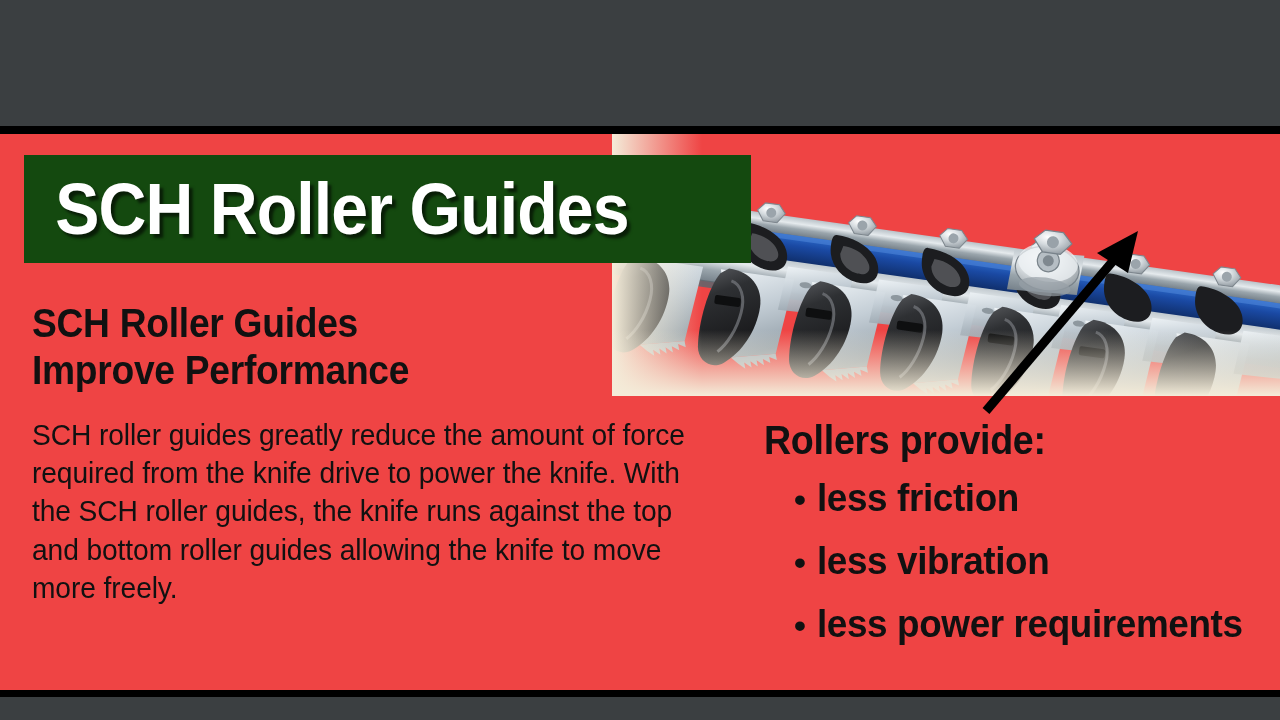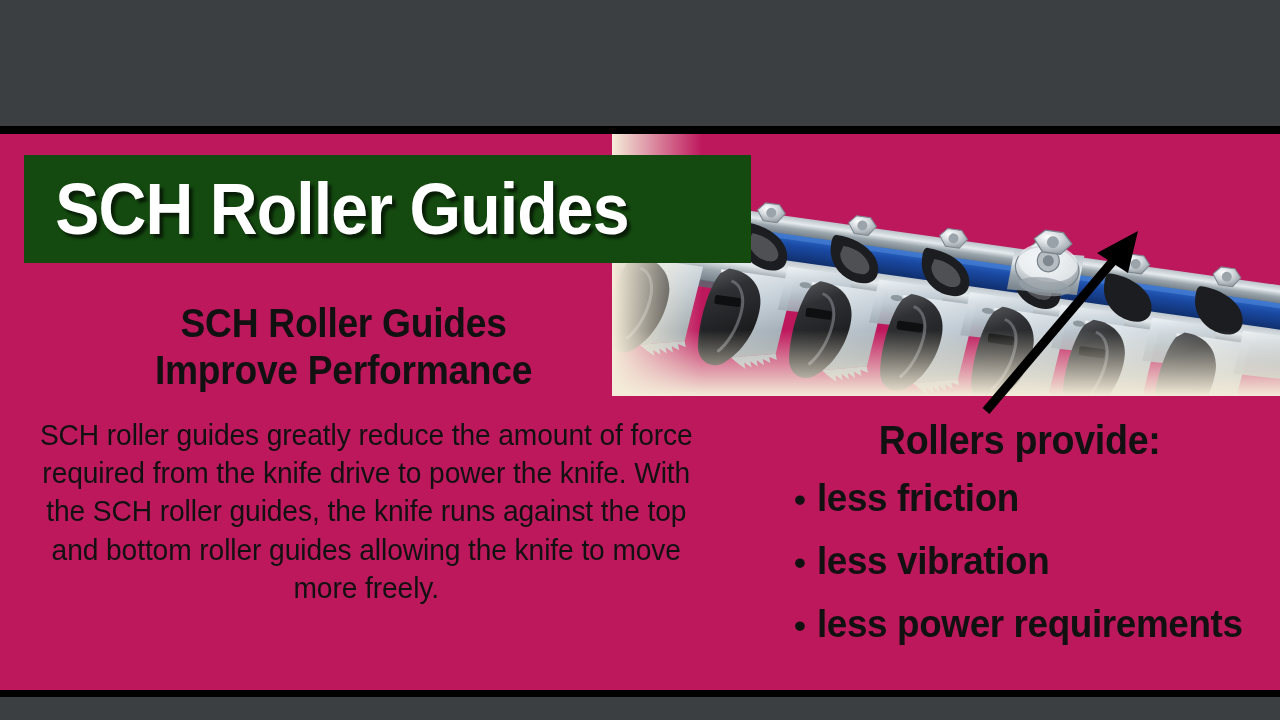--- a/index.html
+++ b/index.html
@@ -6,23 +6,22 @@
   * { margin:0; padding:0; box-sizing:border-box; }
   html,body { width:1280px; height:720px; overflow:hidden; }
   body {
     font-family:"Liberation Sans", sans-serif;
     background:#f4ecd9;
     position:relative;
   }
   #slide {
     position:absolute; inset:0;
     width:1280px; height:720px;
-    background:#be185d;
+    background:#ef4444;
     overflow:hidden;
-    text-align:center;
   }
 
   
   .header-bar {
     position:absolute; left:0; top:0; width:1280px; height:126px;
     background:#3b3f41;
     z-index:30;
   }
   .header-title {
     position:absolute; left:0; top:2px; width:1280px; height:122px;

